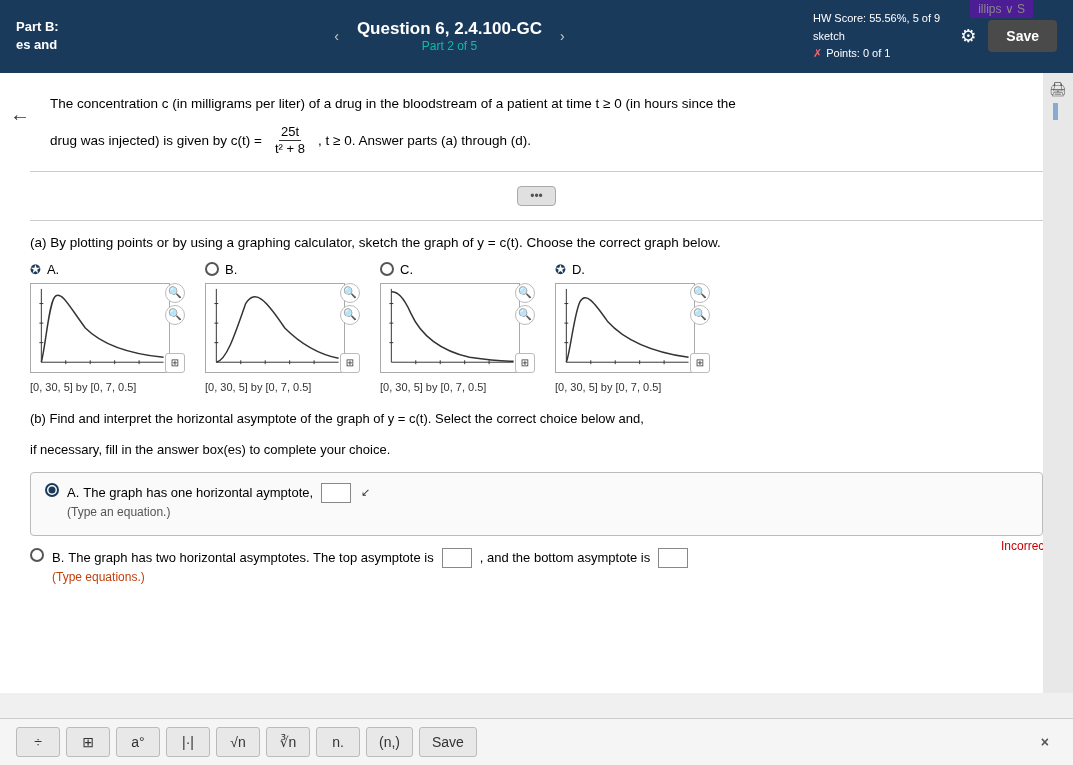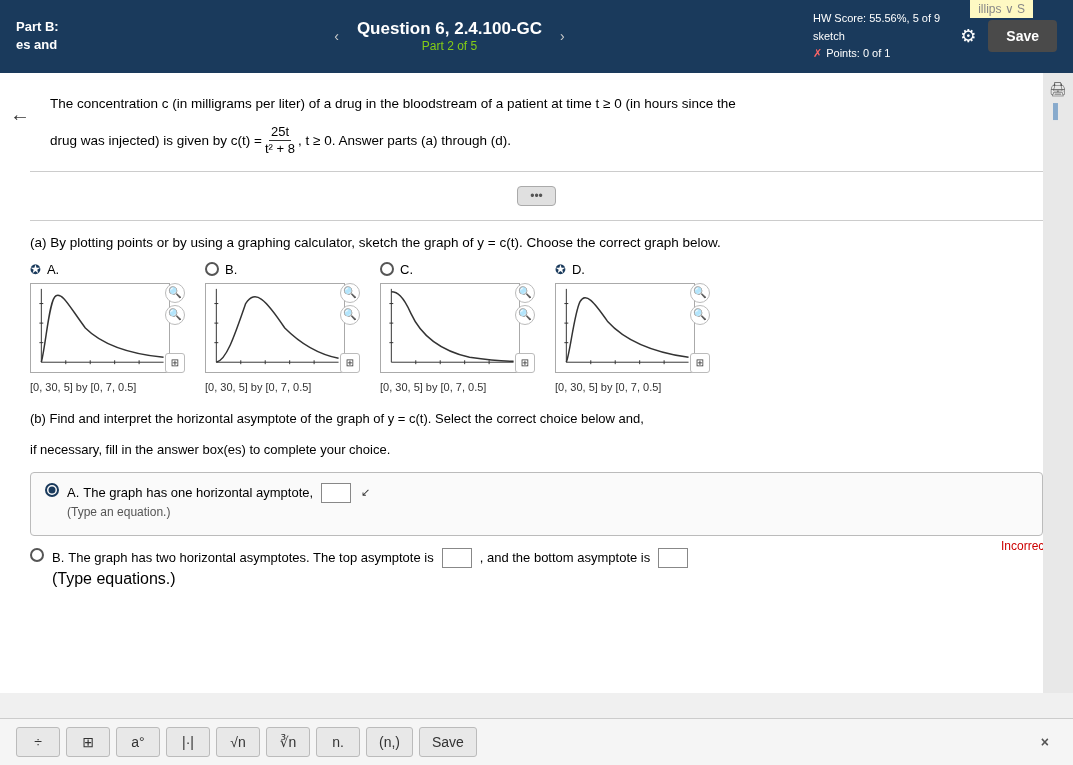--- a/index.html
+++ b/index.html
@@ -32,21 +32,21 @@
       flex: 1;
       text-align: center;
     }
     .question-title {
       font-size: 17px;
       font-weight: bold;
       text-align: center;
     }
     .question-subtitle {
       font-size: 12px;
-      color: #84cc16;
+      color: #14b8a6;
     }
     .nav-arrow {
       cursor: pointer;
       font-size: 14px;
       color: #ccc;
       background: none;
       border: none;
       padding: 2px 6px;
     }
     .header-score {
@@ -112,21 +112,21 @@
       font-size: 13.5px;
       line-height: 1.6;
       padding-left: 20px;
       margin-bottom: 8px;
     }
 
     .fraction {
       display: inline-flex;
       flex-direction: column;
       align-items: center;
-      margin: 0 1px;
+      margin: 0 11px;
       font-size: 13px;
     }
     .fraction-num {
       border-bottom: 1px solid #333;
       padding: 0 2px;
       line-height: 1.2;
     }
     .fraction-den {
       padding: 0 2px;
       line-height: 1.2;
@@ -370,21 +370,21 @@
       color: #555;
       cursor: pointer;
     }
 
     .top-right-corner {
       position: absolute;
       top: 0;
       right: 40px;
       font-size: 12px;
       color: #888;
-      background: #fef9c3;
+      background: #4c1d95;
       padding: 2px 8px;
     }
   </style>
 </head>
 <body>
 
 <div class="header">
   <div class="header-left">
     <div>Part B:</div>
     <div>es and</div>
@@ -597,21 +597,21 @@
           <span>B.</span>
           <span>The graph has two horizontal asymptotes. The top asymptote is</span>
           <span class="inline-input">
             <input type="text" style="width: 100%; border: none; outline: none; font-size: 12px;">
           </span>
           <span>, and the bottom asymptote is</span>
           <span class="inline-input">
             <input type="text" style="width: 100%; border: none; outline: none; font-size: 12px;">
           </span>
         </div>
-        <div style="color:#000000; font-size:16px; margin-top:2px;">(Type equations.)</div>
+        <div style="color:#c2410c; font-size:12px; margin-top:2px;">(Type equations.)</div>
       </div>
     </div>
   </div>
 
   <div class="incorrect-badge">Incorrect: 1</div>
 
   <div class="right-panel">
     <span class="side-icon">🖨</span>
     <span class="side-icon" style="color:#88aacc;">▌</span>
   </div>

